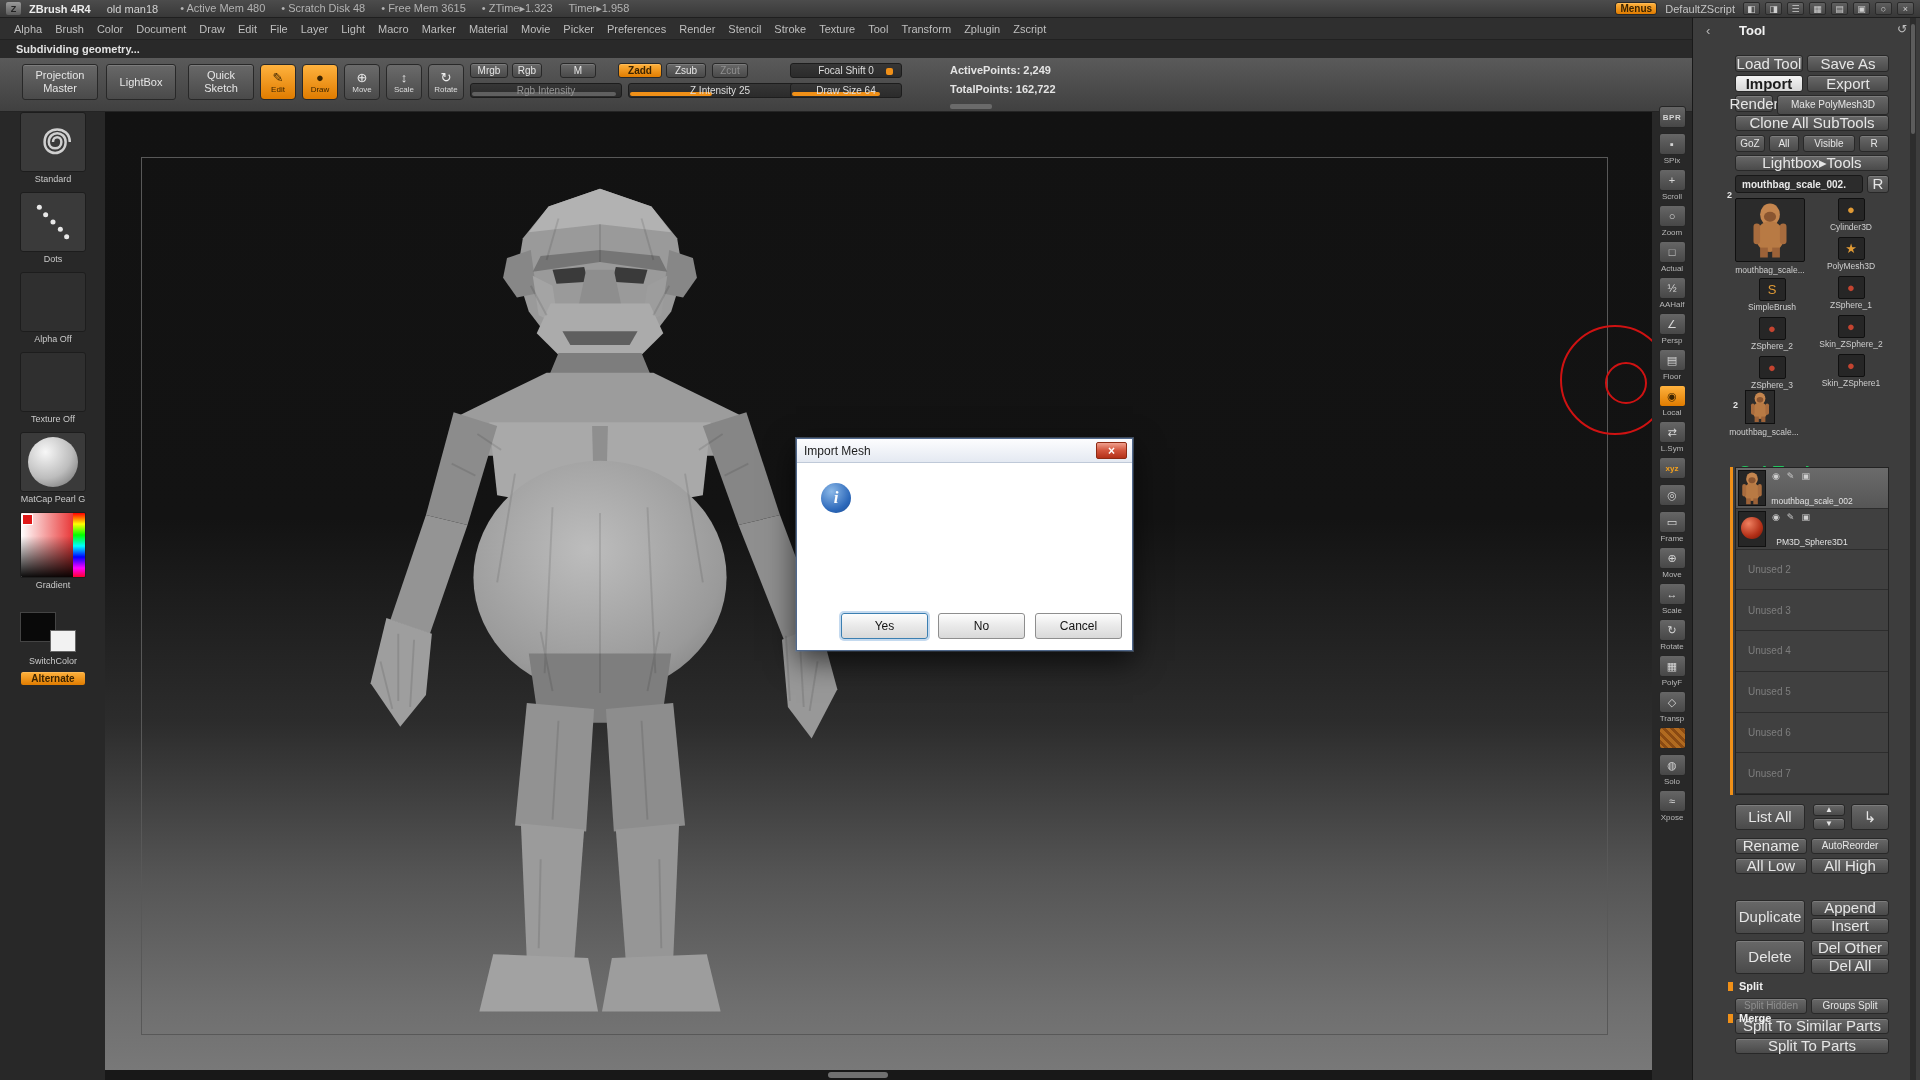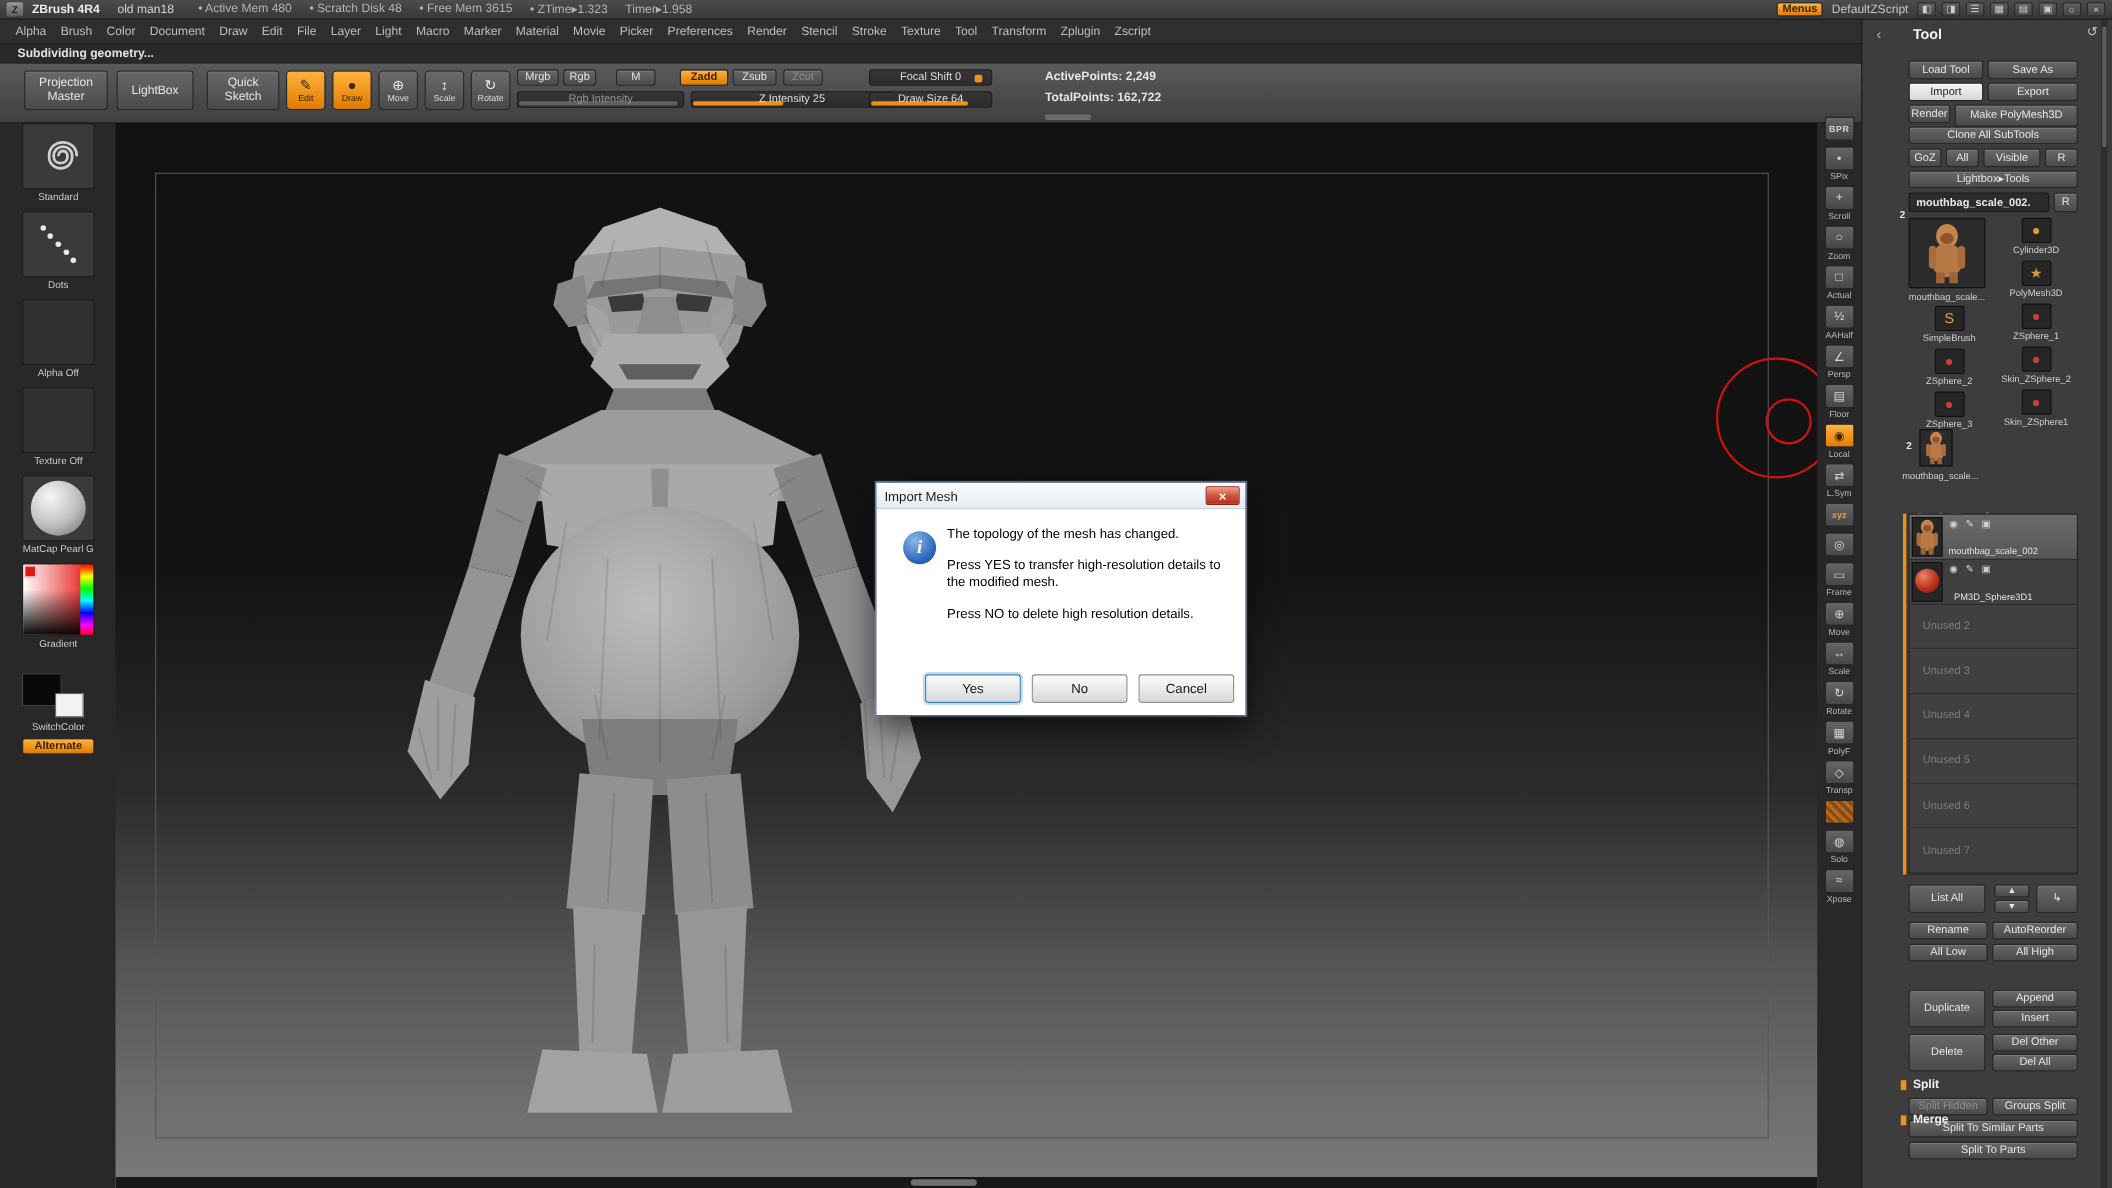--- a/index.html
+++ b/index.html
@@ -4,21 +4,21 @@
 <style>
 *{box-sizing:border-box;margin:0;padding:0}
 html,body{width:1920px;height:1080px;overflow:hidden;background:#282828;
   font-family:"Liberation Sans","DejaVu Sans",sans-serif;color:#d8d8d8;position:relative}
 
 
 .btn{background:linear-gradient(#686868,#4a4a4a);border:1px solid #282828;border-radius:3px;
   color:#e6e6e6;font-size:11px;display:flex;align-items:center;justify-content:center;
   text-align:center;line-height:1.15;box-shadow:inset 0 1px 0 rgba(255,255,255,.14);cursor:default}
 .btn.orange{background:linear-gradient(#ffb23e,#e07c00);color:#3c2400;font-weight:bold}
-.btn.light{background:linear-gradient(#f4f4f4,#d6d6d6);color:#1c1c1c;font-weight:normal}
+.btn.light{background:linear-gradient(#f4f4f4,#d6d6d6);color:#1c1c1c;font-weight:bold}
 .btn.disabled{color:#8f8f8f}
 
 
 .titlebar{position:absolute;top:0;left:0;width:1920px;height:18px;z-index:60;
   background:linear-gradient(#4c4c4c,#383838);display:flex;align-items:center;
   font-size:11px;color:#c9c9c9;padding:0 6px;border-bottom:1px solid #1f1f1f}
 .logo{width:15px;height:13px;background:linear-gradient(#9a9a9a,#5c5c5c);border-radius:2px;
   font-size:9px;font-weight:bold;color:#222;display:flex;align-items:center;justify-content:center;margin-right:8px}
 .tb-app{font-weight:bold;color:#ececec;margin-right:16px}
 .tb-doc{margin-right:22px;color:#d2d2d2}
@@ -97,21 +97,21 @@
   border-radius:3px;display:flex;align-items:center;justify-content:center;font-size:11px;color:#d6d6d6}
 .strip-label{font-size:8px;color:#b8b8b8;margin-top:1px;white-space:nowrap}
 .strip-item.accent .strip-icon{background:linear-gradient(#ffb23e,#e07c00);color:#3c2400}
 .strip-item.accent-text .strip-icon{font-size:8px;font-weight:bold;color:#f5a11c}
 .strip-item.text-icon .strip-icon{font-size:8px;font-weight:bold;letter-spacing:.5px}
 .strip-item.swatch .strip-icon{background:repeating-linear-gradient(45deg,#b06a20,#b06a20 3px,#8a4a12 3px,#8a4a12 6px)}
 
 
 .panel{position:absolute;left:1692px;top:18px;width:228px;height:1062px;background:#3d3d3d;
   border-left:1px solid #191919;z-index:40}
-.panel .btn{position:absolute;font-size:10px}
+.panel .btn{position:absolute;font-size:15px}
 .panel-collapse{position:absolute;left:13px;top:5px;font-size:13px;color:#b5b5b5}
 .panel-title{position:absolute;left:46px;top:5px;font-size:13px;font-weight:bold;color:#f2f2f2}
 .panel-restore{position:absolute;left:204px;top:4px;font-size:12px;color:#c0c0c0}
 .field{position:absolute;background:#2c2c2c;border:1px solid #181818;border-radius:3px;
   color:#e8e8e8;display:flex;align-items:center;padding:0 6px;font-size:10px;font-weight:bold}
 .inv-col{position:absolute;display:flex;flex-direction:column;gap:5px}
 .inv-cell{display:flex;flex-direction:column;align-items:center}
 .inv-icon{width:27px;height:23px;background:#262626;border:1px solid #101010;display:flex;
   align-items:center;justify-content:center;border-radius:2px}
 .inv-glyph{font-size:13px;color:var(--thumb,#e09a35);line-height:1}
@@ -654,22 +654,17 @@
 
 <div class="dialog">
   <div class="dlg-title">
     <span class="dlg-title-text">Import Mesh</span>
     <span class="dlg-close">
       <span class="dlg-close-x">×</span>
     </span>
   </div>
   <div class="dlg-body">
     <div class="dlg-info">i</div>
-    <div class="dlg-text">
-      <p>The topology of the mesh has changed.</p>
-      <p>Press YES to transfer high-resolution details to the modified mesh.</p>
-      <p>Press NO to delete high resolution details.</p>
-    </div>
     <button class="dlg-btn focus" style="left:44px">Yes</button>
     <button class="dlg-btn" style="left:141px">No</button>
     <button class="dlg-btn" style="left:238px">Cancel</button>
   </div>
 </div>
 
 </body></html>

